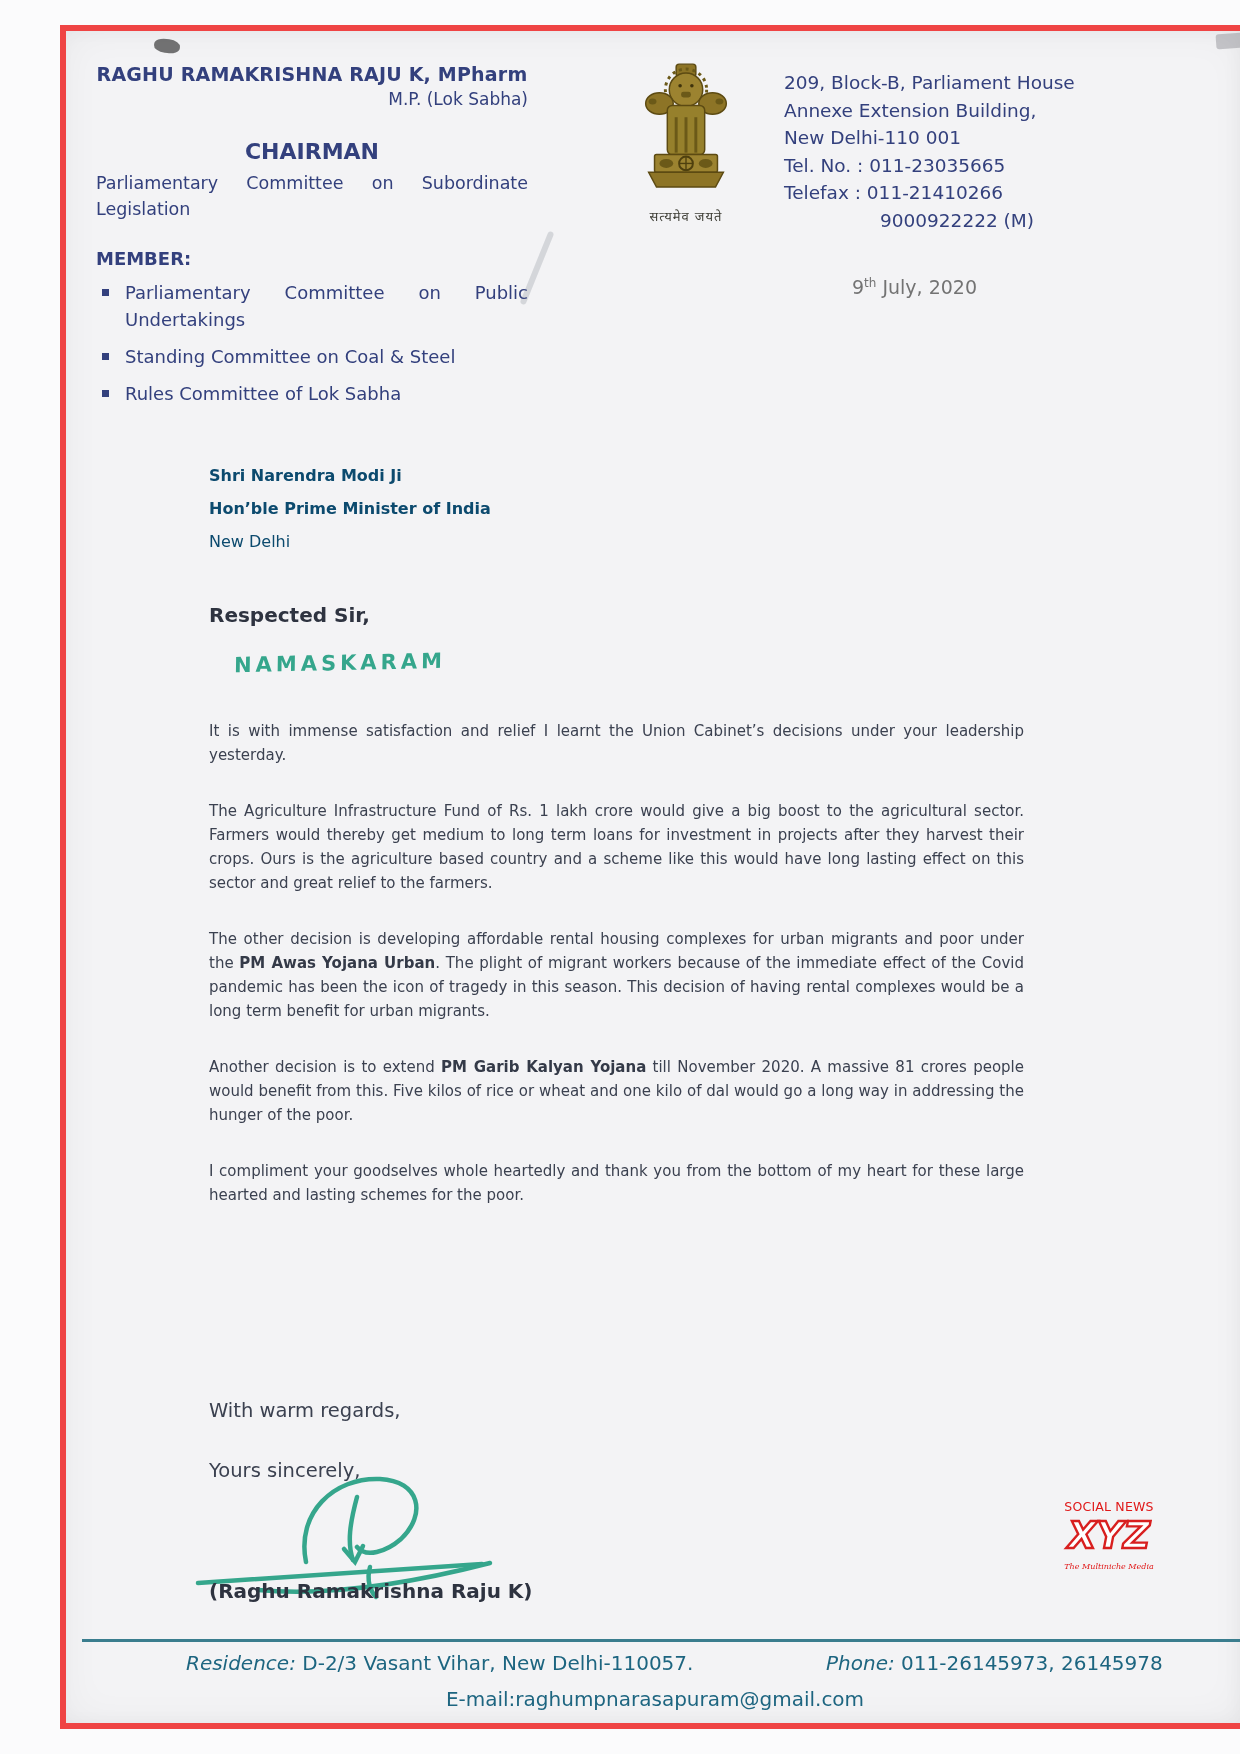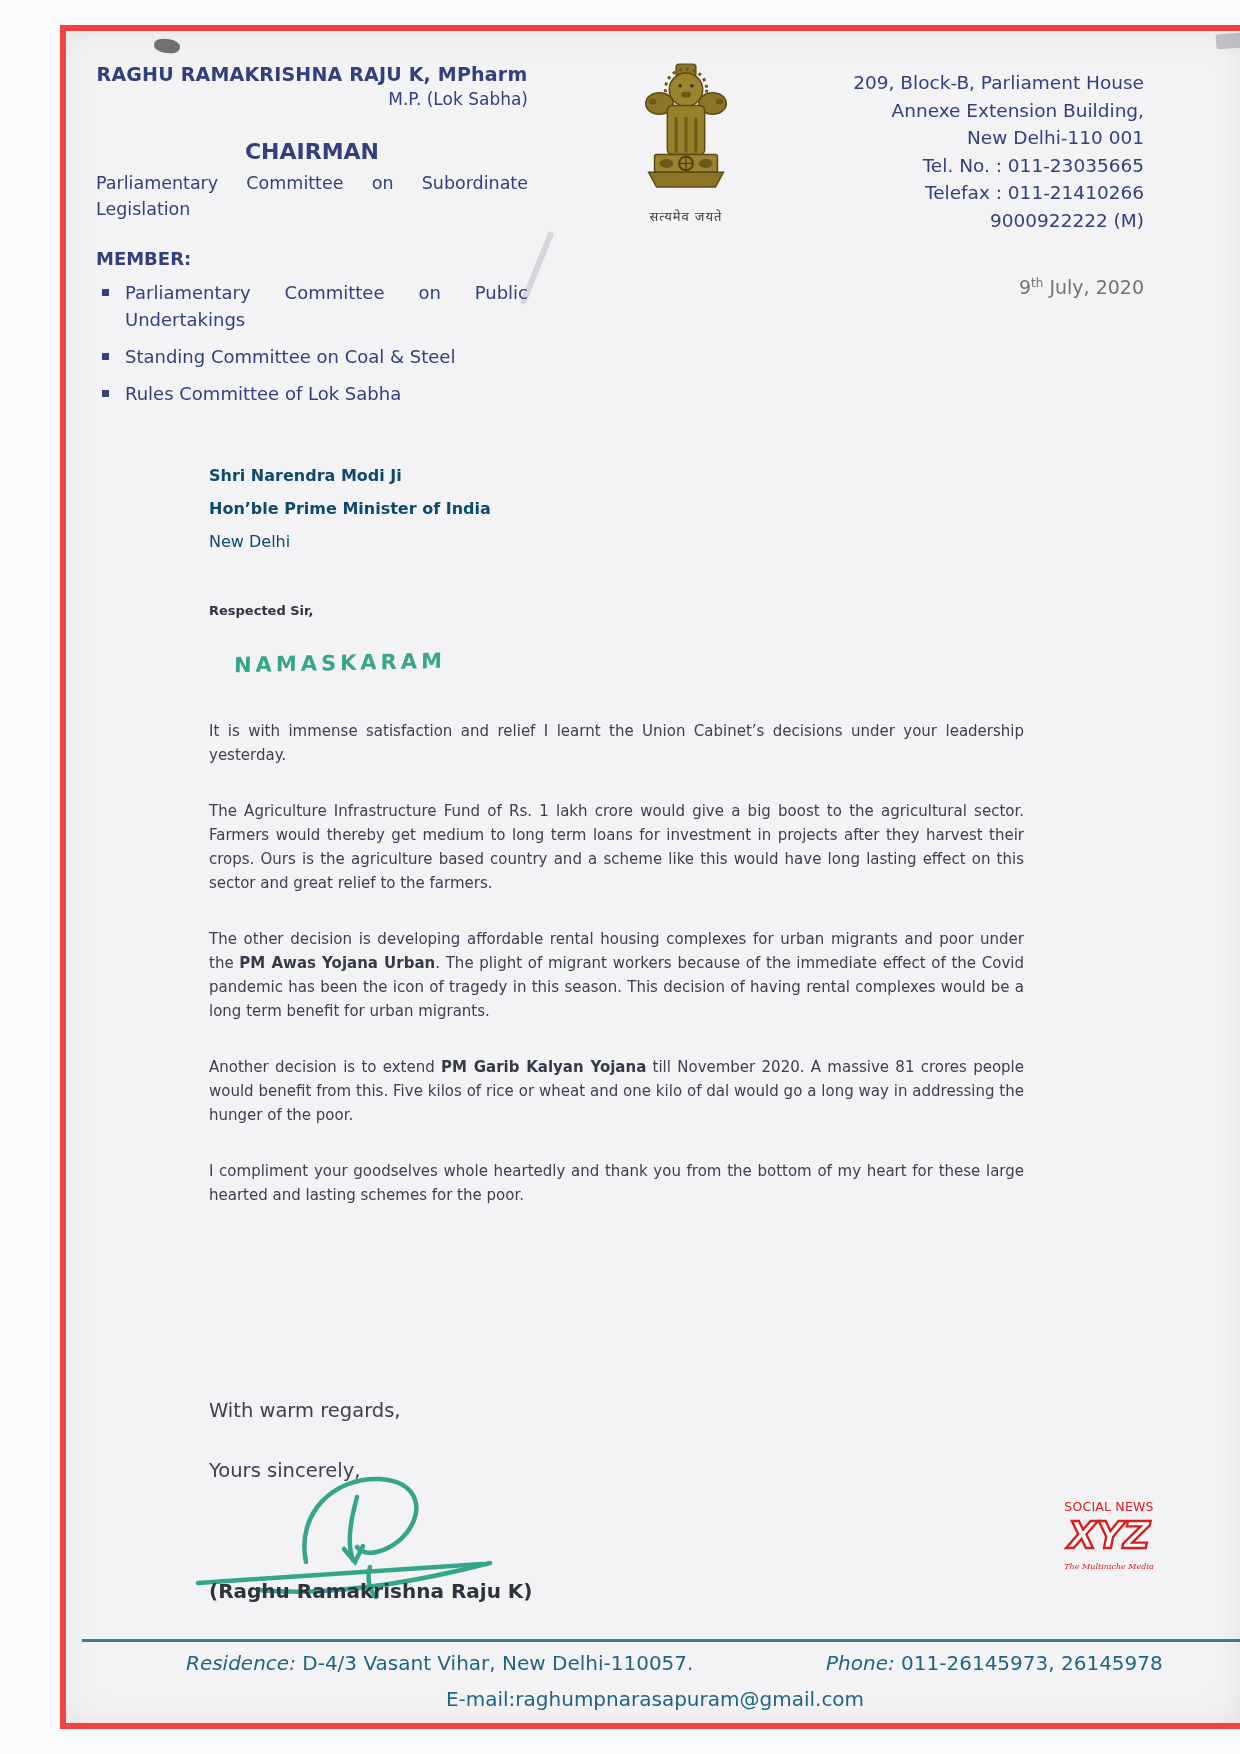--- a/index.html
+++ b/index.html
@@ -19,28 +19,28 @@
   .lh-committee{font-size:17.5px;text-align:justify;margin-top:6px;line-height:26px;}
   .lh-member{font-size:18px;font-weight:bold;margin-top:26px;}
   .lh-bullets{margin-top:8px;}
   .lh-bullet{display:flex;font-size:18px;line-height:27px;margin-top:10px;}
   .sq{flex:0 0 auto;width:7px;height:7px;background:#33407d;margin:10px 16px 0 6px;}
   .lh-bullet .txt{text-align:justify;}
   
   .emblem-wrap{position:absolute;left:545px;top:30px;width:150px;text-align:center;}
   .emblem-caption{font-size:13px;color:#3c3c34;margin-top:2px;letter-spacing:1px;}
   
-  .lh-right{position:absolute;left:718px;top:38px;width:360px;color:#33407d;font-size:18.5px;line-height:27.5px;text-align:right;}
+  .lh-right{position:absolute;left:718px;top:38px;width:360px;color:#33407d;font-size:18.5px;line-height:27.5px;}
   .lh-mobile{margin-left:96px;}
   .date-line{margin-top:36px;margin-left:68px;color:#737373;font-size:19px;}
   .date-line sup{font-size:12px;}
   
   .recipient{position:absolute;left:143px;top:428px;color:#0c4a6e;font-size:16px;line-height:33px;}
   .recipient .b{font-weight:bold;}
-  .salutation{position:absolute;left:143px;top:572px;color:#2e3340;font-size:13px;font-weight:bold;}
+  .salutation{position:absolute;left:143px;top:572px;color:#2e3340;font-size:20px;font-weight:bold;}
   .greeting{position:absolute;left:168px;top:620px;color:#35a68c;font-size:21px;font-weight:600;
             letter-spacing:4px;transform:rotate(-1.2deg) skewX(-2deg);}
   .body-text{position:absolute;left:143px;top:688px;width:815px;color:#3b4150;}
   .body-text p{margin:0 0 32px 0;font-size:15px;line-height:24px;text-align:justify;}
   .body-text b{color:#343a48;}
   .regards{position:absolute;left:143px;top:1368px;color:#3b4150;font-size:19.5px;}
   .sincerely{position:absolute;left:143px;top:1428px;color:#3b4150;font-size:19.5px;}
   .signature{position:absolute;left:118px;top:1438px;}
   .signer{position:absolute;left:143px;top:1548px;color:#2e3340;font-size:20px;font-weight:bold;}
   
@@ -174,21 +174,21 @@
     <svg width="118" height="44" viewBox="0 0 118 44">
       <text x="59" y="34" text-anchor="middle" font-family="DejaVu Sans, sans-serif" font-size="37" font-weight="bold" font-style="italic" fill="#ffffff" stroke="#d81f1f" stroke-width="2.4">XYZ</text>
     </svg>
     <div class="logo-tag">The Multiniche Media</div>
   </div>
 
   <div class="footer-rule"></div>
   <div class="footer">
     <span class="f-res">
       <span class="f-label">Residence:</span>
-      <span>D-4/3 Vasant Vihar, New Delhi-110057.</span>
+      <span>D-2/3 Vasant Vihar, New Delhi-110057.</span>
     </span>
     <span class="f-ph">
       <span class="f-label">Phone:</span>
       <span>011-26145973, 26145978</span>
     </span>
     <div class="f-email">E-mail:raghumpnarasapuram@gmail.com</div>
   </div>
 
 </div>
 

